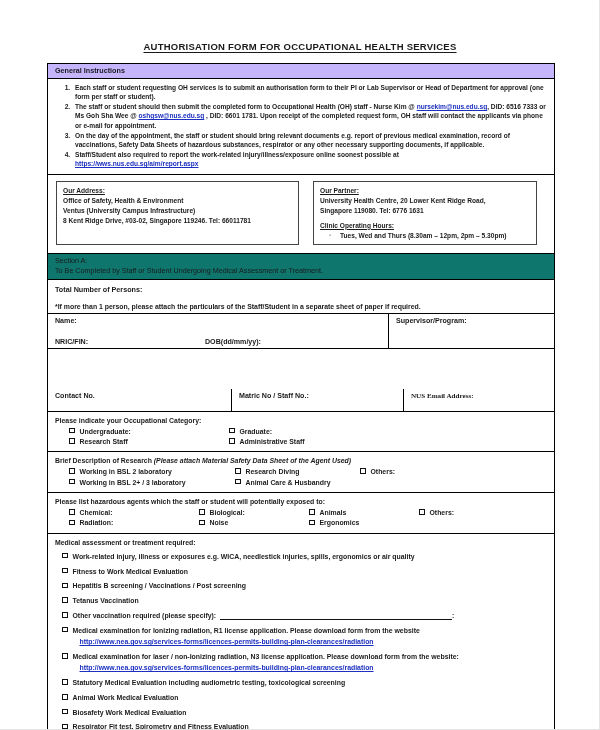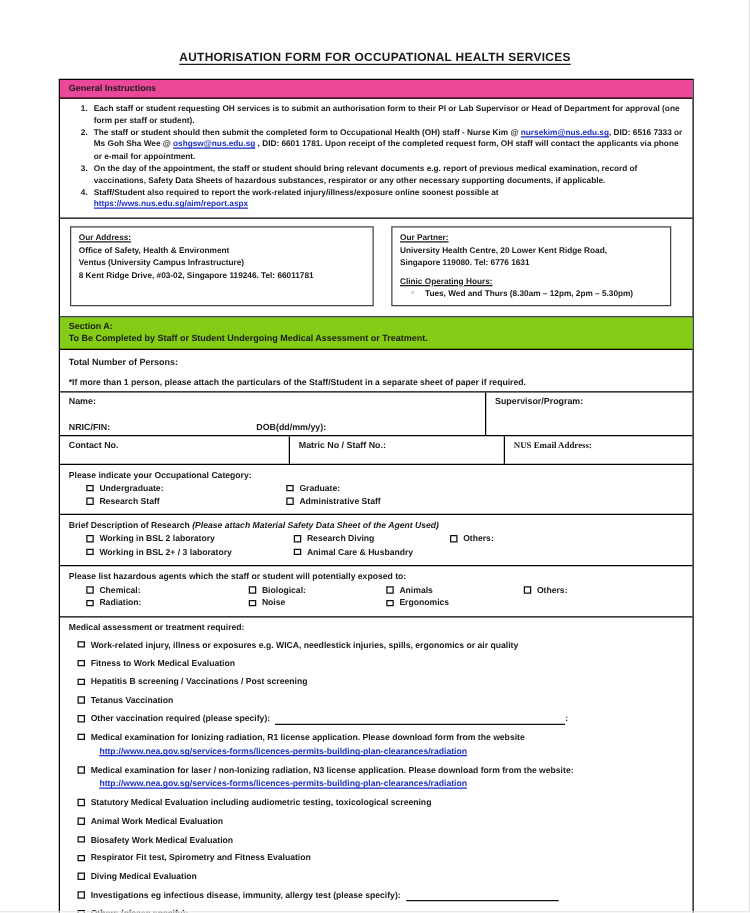--- a/index.html
+++ b/index.html
@@ -51,21 +51,21 @@
     position: absolute;
     left: 47px;
     top: 63px;
     width: 508px;
     border: 1.5px solid #000;
     box-sizing: border-box;
     background: #fff;
   }
 
   .band {
-    background: #ec4899;
+    background: #c4b5fd;
     border-bottom: 1.2px solid #000;
     padding: 2px 5px 2px 7px;
     font-size: 7.2px;
     font-weight: bold;
     line-height: 1.35;
   }
 
   .instr {
     padding: 4px 6px 5px 6px;
     border-bottom: 1.2px solid #000;
@@ -114,25 +114,25 @@
   ul.hours li { position: relative; }
   ul.hours li:before {
     content: "\25E6";
     position: absolute;
     left: -11px;
     top: -1px;
   }
   .gap6 { height: 5px; }
 
   .secA {
-    background: #84cc16;
+    background: #0f766e;
     border-bottom: 1.2px solid #000;
     padding: 2px 6px 2px 7px;
     font-size: 7.2px;
-    font-weight: bold;
+    font-weight: normal;
     line-height: 1.4;
   }
 
   .tnp {
     padding: 5px 6px 3px 7px;
     border-bottom: 1.2px solid #000;
     font-size: 7.2px;
     font-weight: bold;
   }
   .tnp .note {
@@ -155,21 +155,21 @@
     bottom: 2px;
   }
   .cell .sub2 {
     position: absolute;
     left: 157px;
     bottom: 2px;
   }
   .r1c1 { width: 340px; height: 34px; }
   .r1c2 { width: 165px; height: 34px; }
   .r2c1 { width: 183px; height: 22px; }
-  .r2c2 { width: 172px; height: 22px; }
+  .r2c2 { width: 172px; height: 22px; margin-top: 40px; }
   .r2c3 { width: 150px; height: 22px; font-family: Liberation Serif, serif; }
 
   .block {
     padding: 4px 6px 4px 7px;
     border-bottom: 1.2px solid #000;
     font-size: 6.9px;
     font-weight: bold;
     line-height: 1.45;
   }
   .block.nobord { border-bottom: none; }

